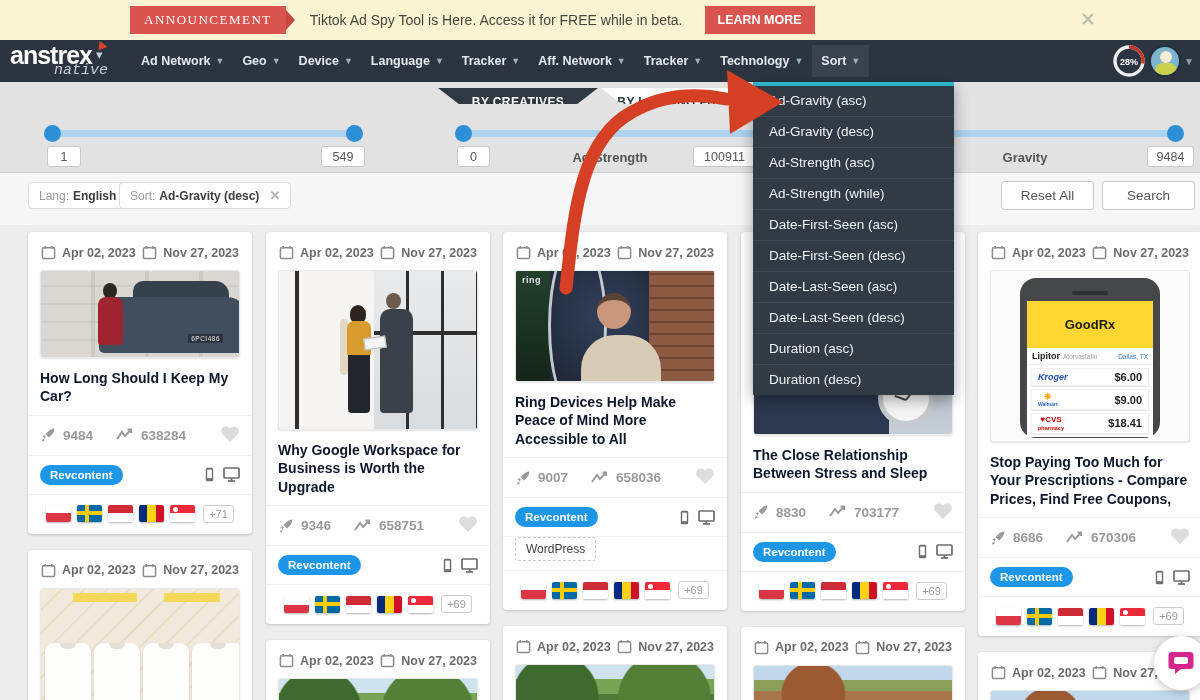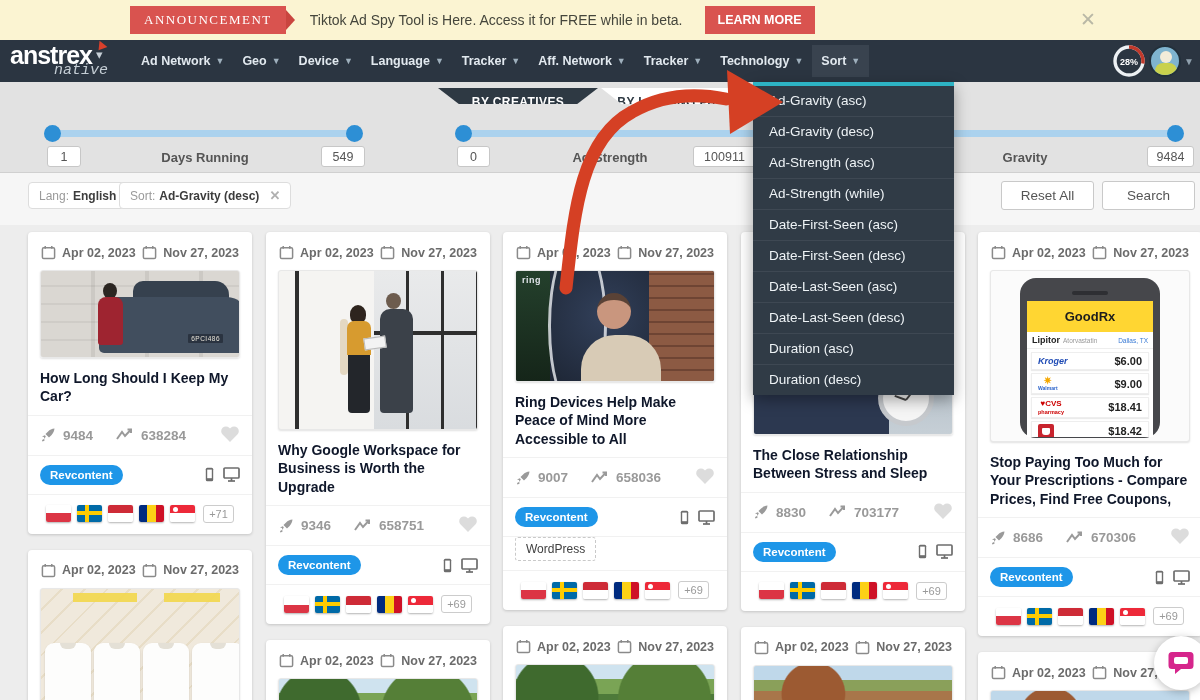--- a/index.html
+++ b/index.html
@@ -112,21 +112,21 @@
   .sp-pillow{position:absolute;left:5%;top:16%;width:62px;height:32px;background:#e9edf0;border-radius:10px;transform:rotate(-7deg)}
   .sp-blanket{position:absolute;left:0;bottom:0;width:68%;height:44%;background:#2c3850;border-radius:0 36px 0 0}
   .sp-clock{position:absolute;right:9%;bottom:5%;width:56px;height:56px;background:#f5f5f5;border:5px solid #c6c9cd;border-radius:50%}
   .sp-clock::before{content:"";position:absolute;left:50%;top:50%;width:2px;height:17px;background:#444;transform:translate(-1px,-15px) rotate(38deg);transform-origin:bottom}
   .sp-clock::after{content:"";position:absolute;left:50%;top:50%;width:2px;height:12px;background:#444;transform:translate(-1px,-10px) rotate(-70deg);transform-origin:bottom}
 
   .img-goodrx{height:172px;background:#fbfbfb}
   .phone{position:absolute;left:50%;top:7px;transform:translateX(-50%);width:140px;height:160px;background:#46474b;border-radius:16px;padding:13px 7px 0}
   .speaker{width:36px;height:4px;background:#2e2f33;border-radius:2px;margin:0 auto 6px}
   .screen{background:#fff;height:136px;overflow:hidden}
-  .gr-head{background:#ffd632;text-align:center;font-weight:bold;font-size:13px;color:#1d1d1d;padding:8px 0}
+  .gr-head{background:#ffd632;text-align:center;font-weight:bold;font-size:13px;color:#1d1d1d;padding:16px 0}
   .gr-drug{display:flex;align-items:baseline;padding:3px 5px;border-bottom:1px solid #eee}
   .gr-drug .nm{font-weight:bold;font-size:9px;color:#222}
   .gr-drug .gn{font-size:6.5px;color:#999;margin-left:3px}
   .gr-drug .loc{font-size:6.5px;color:#3a7bd5;margin-left:auto}
   .gr-row{display:flex;justify-content:space-between;align-items:center;margin:3px 4px;border:1px solid #eee;box-shadow:0 1px 1px rgba(0,0,0,.08);padding:2px 6px;font-size:11px;font-weight:bold;color:#222;background:#fff}
   .lg-kroger{font-size:9px;color:#1f4bb5;font-style:italic;font-weight:bold}
   .lg-wm{display:flex;flex-direction:column;align-items:center;line-height:1}
   .lg-wm .spark{color:#f5a800;font-size:10px}
   .lg-wm .t{font-size:5px;color:#2a62c9}
   .lg-cvs{color:#c00;font-size:8px;font-weight:bold;line-height:1.1;text-align:center}
@@ -231,21 +231,20 @@
   </div>
 
   <div class="band"></div>
   <div class="tab tab-creatives">BY CREATIVES</div>
   <div class="tab tab-landing">BY LANDING PAGES</div>
 
   <div class="track" style="left:52px;width:303px"></div>
   <div class="handle" style="left:44px"></div>
   <div class="handle" style="left:346px"></div>
   <input class="sl-input" style="left: 47px; width: 34px;" readonly="" value="1">
-  <div class="sl-label" style="left:60px;width:290px">Days Running</div>
   <input class="sl-input" style="left: 321px; width: 44px;" readonly="" value="549">
 
   <div class="track" style="left:463px;width:295px"></div>
   <div class="handle" style="left:455px"></div>
   <input class="sl-input" style="left: 457px; width: 33px;" readonly="" value="0">
   <div class="sl-label" style="left:480px;width:260px">Ad-Strength</div>
   <input class="sl-input" style="left: 693px; width: 63px;" readonly="" value="100911">
 
   <div class="track" style="left:945px;width:233px"></div>
   <div class="handle" style="left:1167px"></div>

